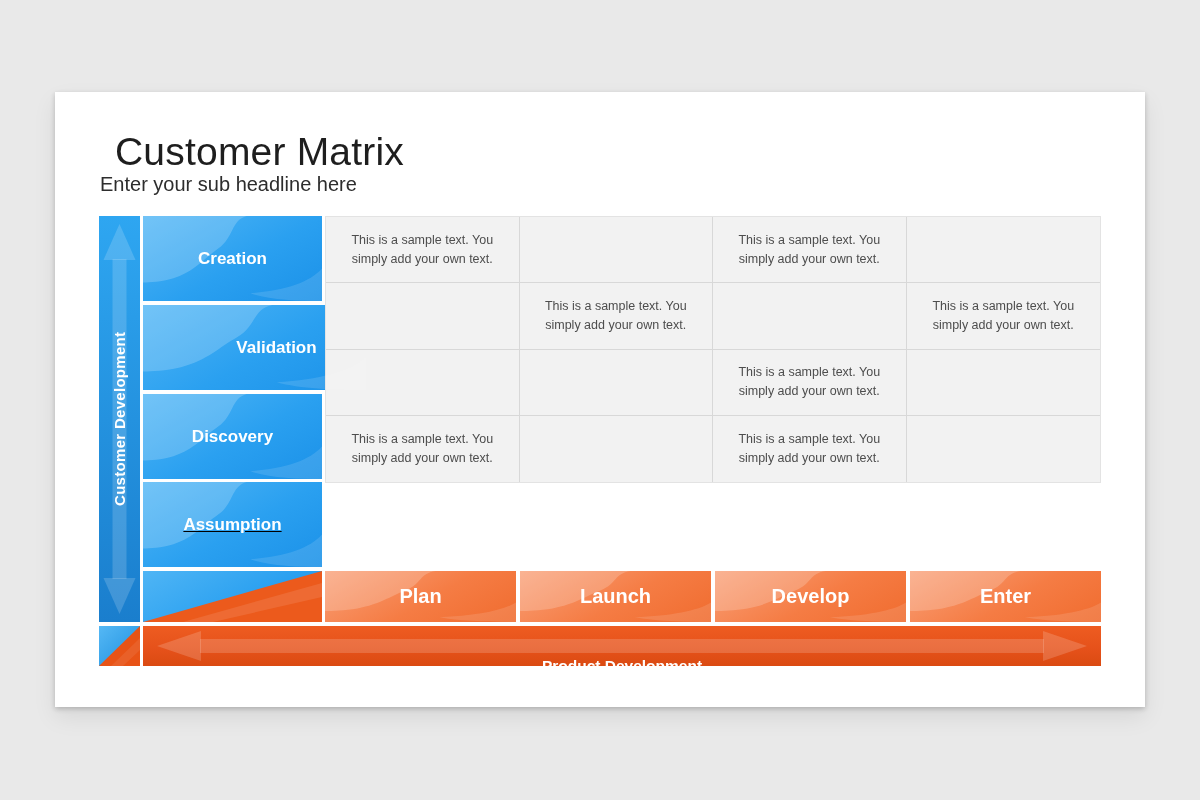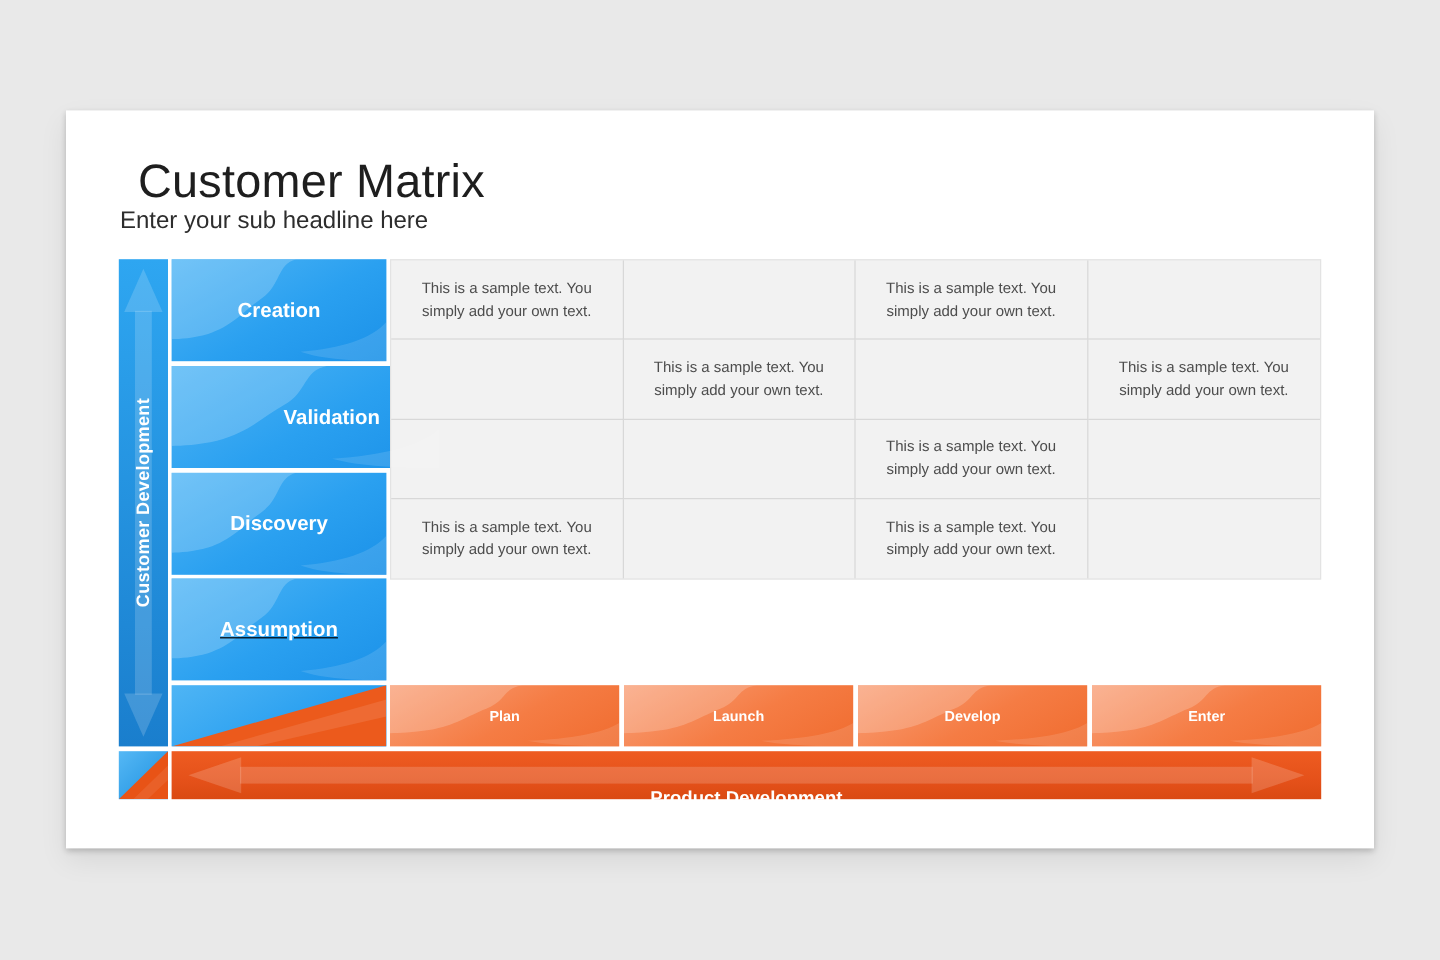--- a/index.html
+++ b/index.html
@@ -76,21 +76,21 @@
   
   .cols{
     position:absolute;left:226px;top:355px;width:776px;height:51px;
     display:flex;gap:4px;
   }
   .col-box{
     flex:1;position:relative;height:51px;
     background:linear-gradient(150deg,#f9a078 0%,#f57c44 55%,#f06c2f 100%);
     display:flex;align-items:center;justify-content:center;overflow:hidden;
   }
-  .col-box .box-label{font-size:12px;}
+  .col-box .box-label{font-size:20px;}
 
   
   .hbar{
     position:absolute;left:44px;top:410px;width:958px;height:40px;
     background:linear-gradient(180deg,#ee5c21 0%,#e5511a 60%,#da4a12 100%);
     display:flex;align-items:center;justify-content:center;
   }
   .hbar svg{position:absolute;left:0;top:0;width:100%;height:100%;}
   .hlabel{position:relative;color:#fff;font-weight:bold;font-size:15.5px;z-index:2;margin-top:40px;}
 

